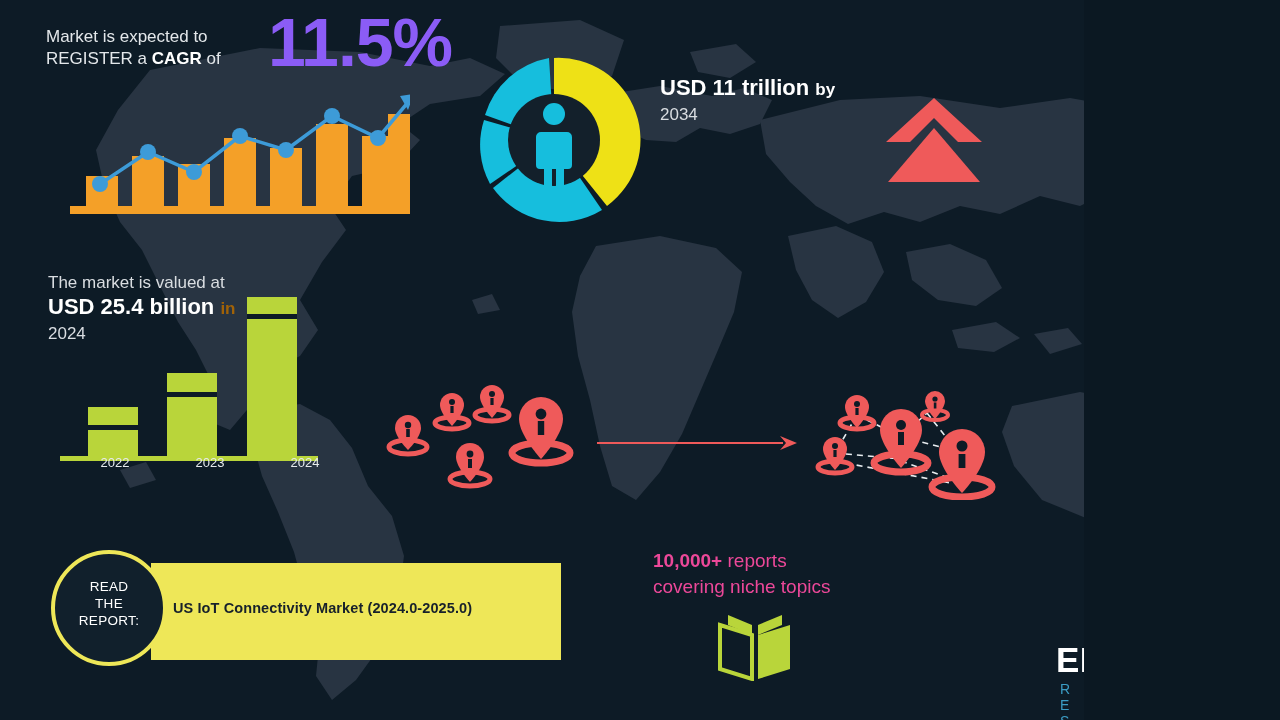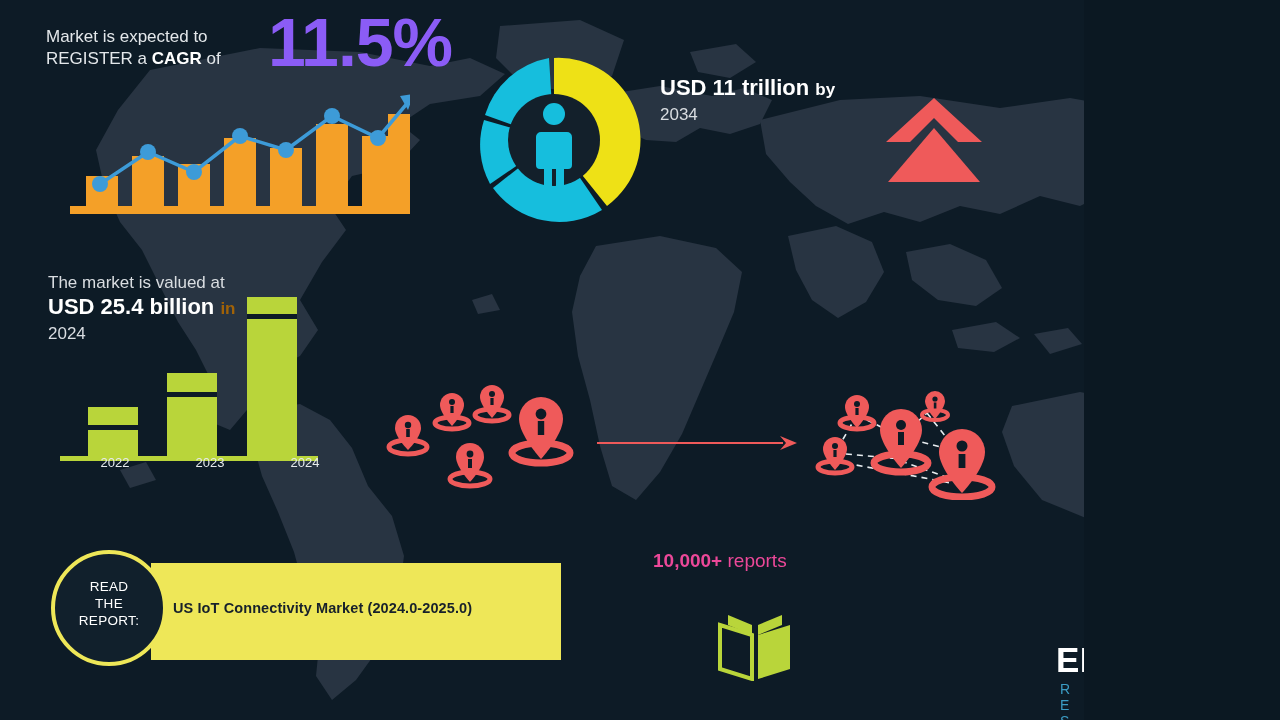--- a/index.html
+++ b/index.html
@@ -401,20 +401,21 @@
   </svg>
 
   <svg id="growth-icon" class="abs" viewBox="0 0 82 76">
     <path d="M4,2 h11 v58 h61 v11 h-72 z" fill="#3d9bd8"></path>
     <polyline points="18,58 36,36 48,48 70,14" fill="none" stroke="#3d9bd8" stroke-width="7" stroke-linejoin="miter"></polyline>
     <path d="M54,6 L78,6 L78,30 L70,20 L62,16 Z" fill="#3d9bd8"></path>
   </svg>
 
   <div id="reports-text" class="abs">
     <span class="num">10,000+</span><span> reports</span><br>
+    <span>covering niche topics</span>
   </div>
   <svg id="book-icon" class="abs" viewBox="0 0 76 68">
     <path d="M2,12 L34,22 L34,66 L2,56 Z" fill="none" stroke="#b9d53a" stroke-width="4"></path>
     <path d="M40,22 L72,12 L72,56 L40,66 Z" fill="#b9d53a"></path>
     <path d="M10,2 L34,12 L34,22 L10,12 Z" fill="#b9d53a"></path>
     <path d="M64,2 L40,12 L40,22 L64,12 Z" fill="#b9d53a"></path>
   </svg>
 
   <div id="banner" class="abs"></div>
   <div id="banner-title">US IoT Connectivity Market (2024.0-2025.0)</div>

